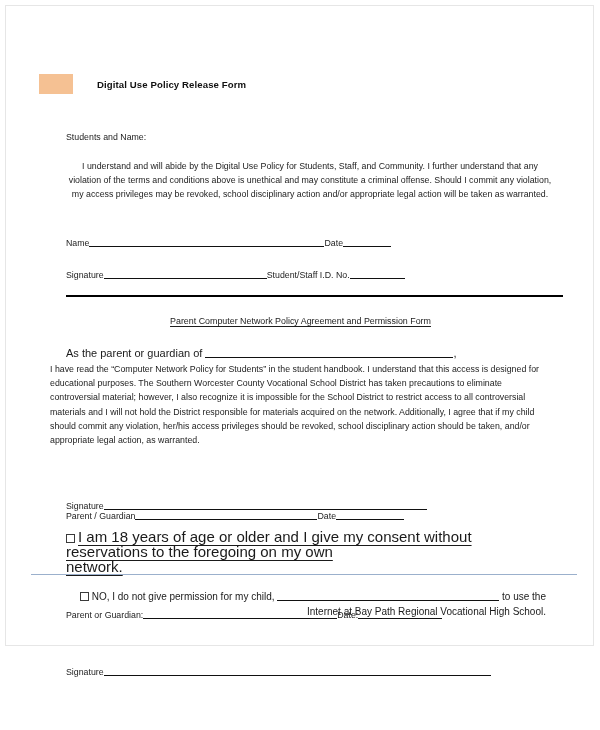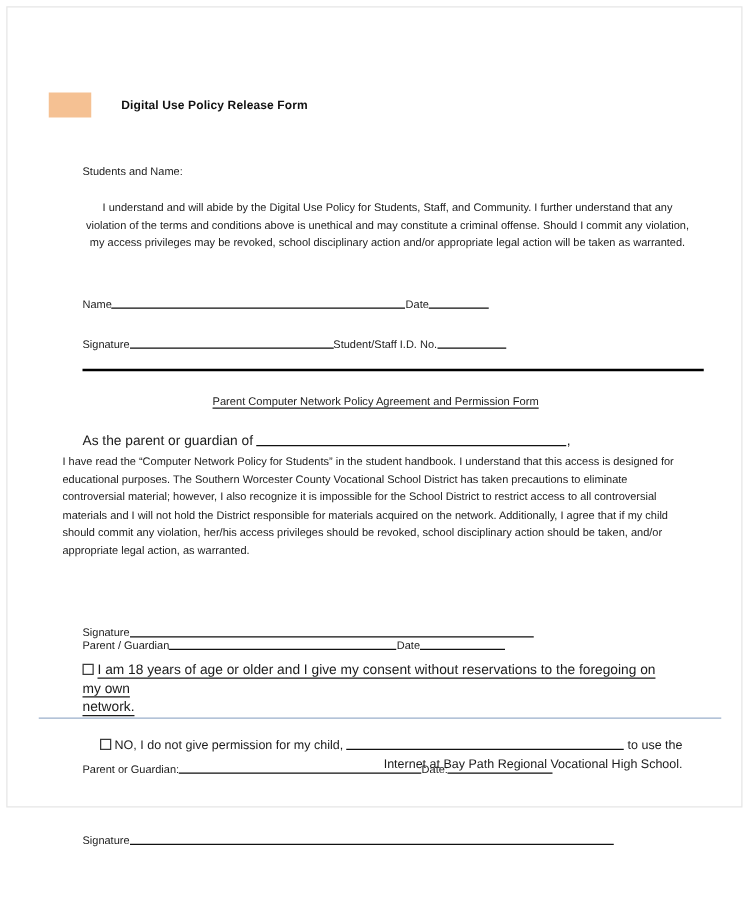--- a/index.html
+++ b/index.html
@@ -127,21 +127,21 @@
 
   .row-parent    { left: 60px; top: 472px; margin-top: 32px; }
   .row-psig      { left: 60px; top: 494px; }
 
   
   .consent {
     position: absolute;
     left: 60px;
     top: 523px;
     width: 470px;
-    font-size: 11px;
+    font-size: 15px;
     line-height: 15px;
   }
   .consent .u {
     text-decoration: underline;
     text-underline-offset: 2.5px;
   }
   .cbox {
     display: inline-block;
     width: 9px;
     height: 9px;

